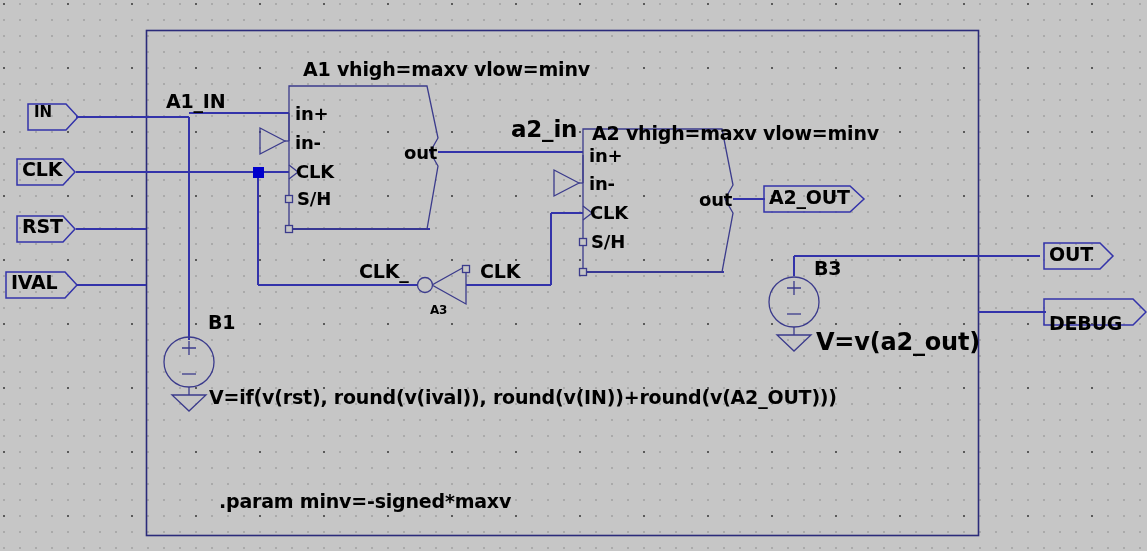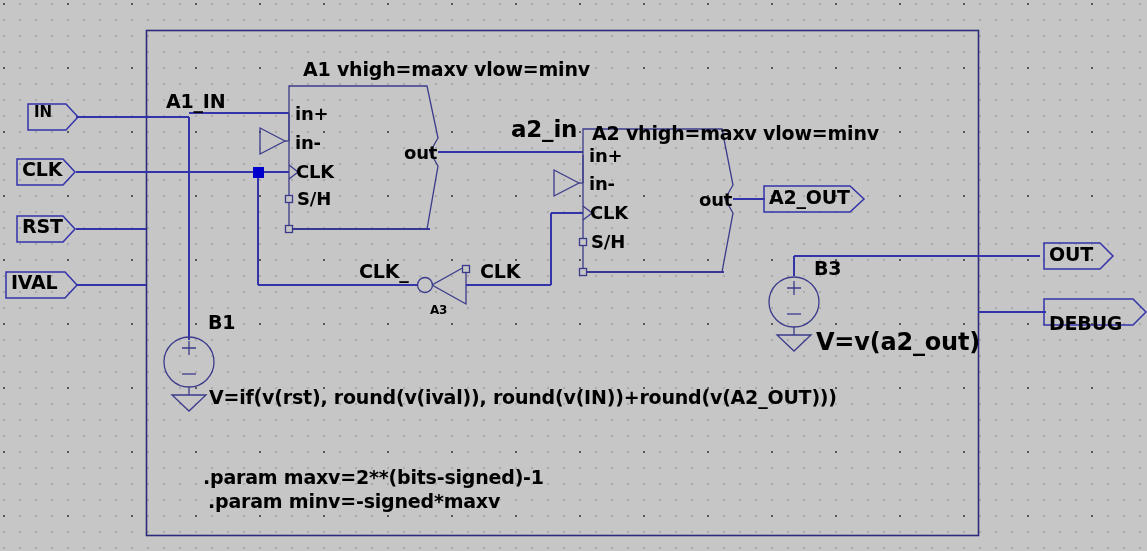--- a/index.html
+++ b/index.html
@@ -178,16 +178,15 @@
   <div class="lbl" style="left:699px; top:191px; font-size:18px;">out</div>
 
   <div class="lbl" style="left:430px; top:304px; font-size:12px;">A3</div>
 
   <div class="lbl" style="left:208px; top:313px; font-size:19px;">B1</div>
   <div class="lbl" style="left:209px; top:388px; font-size:19px;">V=if(v(rst), round(v(ival)), round(v(IN))+round(v(A2_OUT)))</div>
 
   <div class="lbl" style="left:814px; top:259px; font-size:19px;">B3</div>
   <div class="lbl" style="left:816px; top:330px; font-size:24px;">V=v(a2_out)</div>
 
-  <div class="lbl" style="left:203px; top:468px; font-size:19px;">.param maxv=2**(bits-signed)-1</div>
-  <div class="lbl" style="left:208px; top:492px; font-size:19px;">.param minv=-signed*maxv</div>
+  <div class="lbl" style="left:219px; top:492px; font-size:19px;">.param minv=-signed*maxv</div>
 
 </div>
 
 </body></html>

